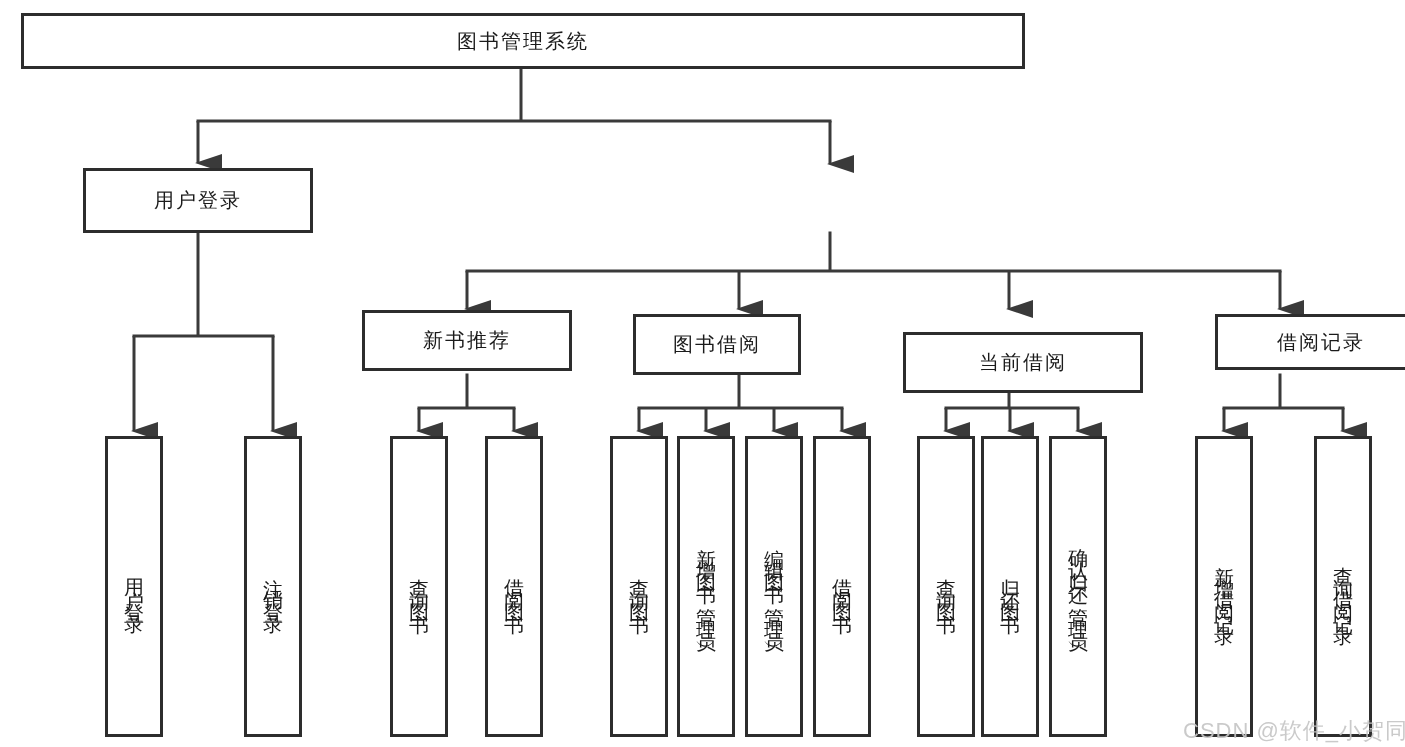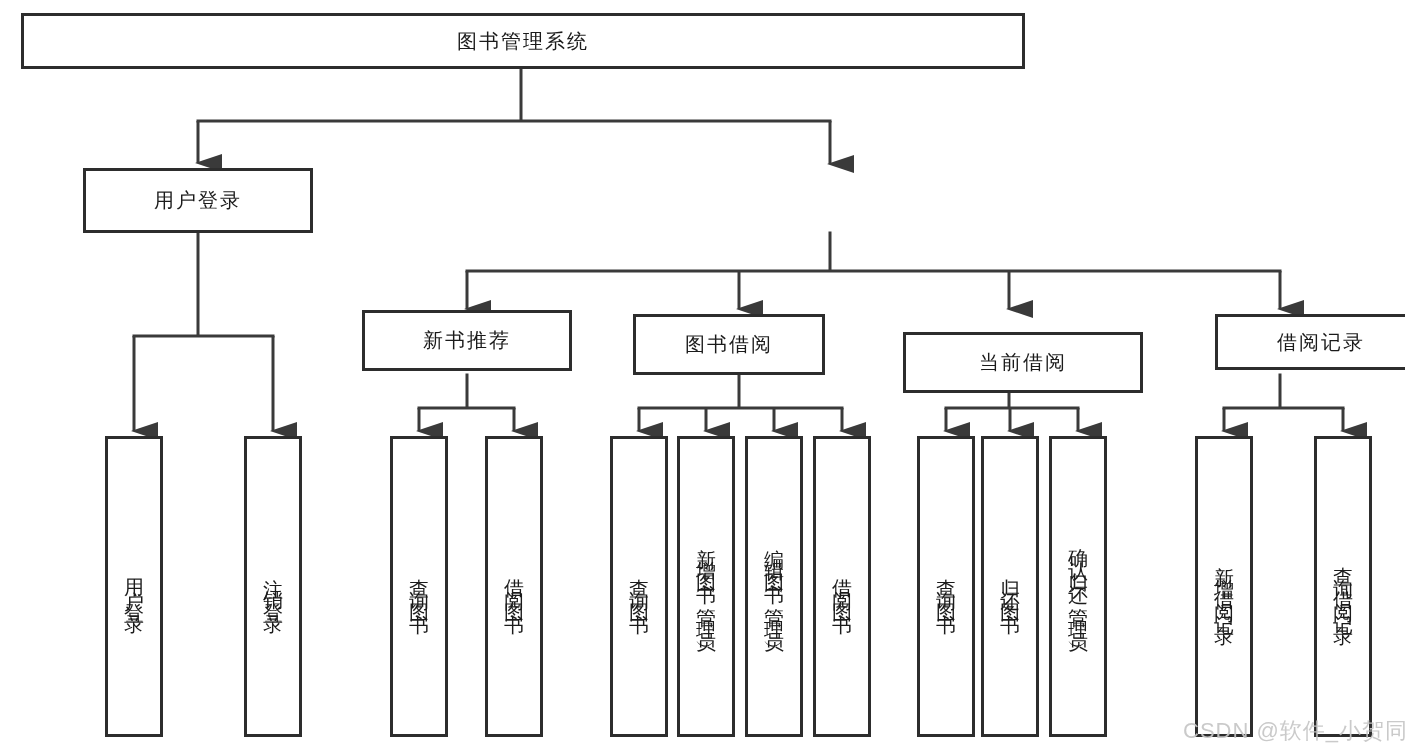--- a/index.html
+++ b/index.html
@@ -63,21 +63,21 @@
     <path d="M1078,408 V431" fill="none" stroke="#3a3a3a" stroke-width="3" marker-end="url(#arrow)"></path>
     <path d="M1224,408 V431" fill="none" stroke="#3a3a3a" stroke-width="3" marker-end="url(#arrow)"></path>
     <path d="M1343,408 V431" fill="none" stroke="#3a3a3a" stroke-width="3" marker-end="url(#arrow)"></path>
   </svg>
 
   <div class="node h" style="left:21px;top:13px;width:1004px;height:56px;">图书管理系统</div>
 
   <div class="node h" style="left:83px;top:168px;width:230px;height:65px;">用户登录</div>
 
   <div class="node h" style="left:362px;top:310px;width:210px;height:61px;">新书推荐</div>
-  <div class="node h" style="left:633px;top:314px;width:192px;height:61px;">图书借阅</div>
+  <div class="node h" style="left:633px;top:314px;width:168px;height:61px;">图书借阅</div>
   <div class="node h" style="left:903px;top:332px;width:240px;height:61px;">当前借阅</div>
   <div class="node h" style="left:1174px;top:314px;width:212px;height:56px;margin-left:41px;">借阅记录</div>
 
   <div class="node leaf" style="left:105px;top:436px;width:58px;height:301px;">
     <span>用户登录</span>
   </div>
   <div class="node leaf" style="left:244px;top:436px;width:58px;height:301px;">
     <span>注销登录</span>
   </div>
 

